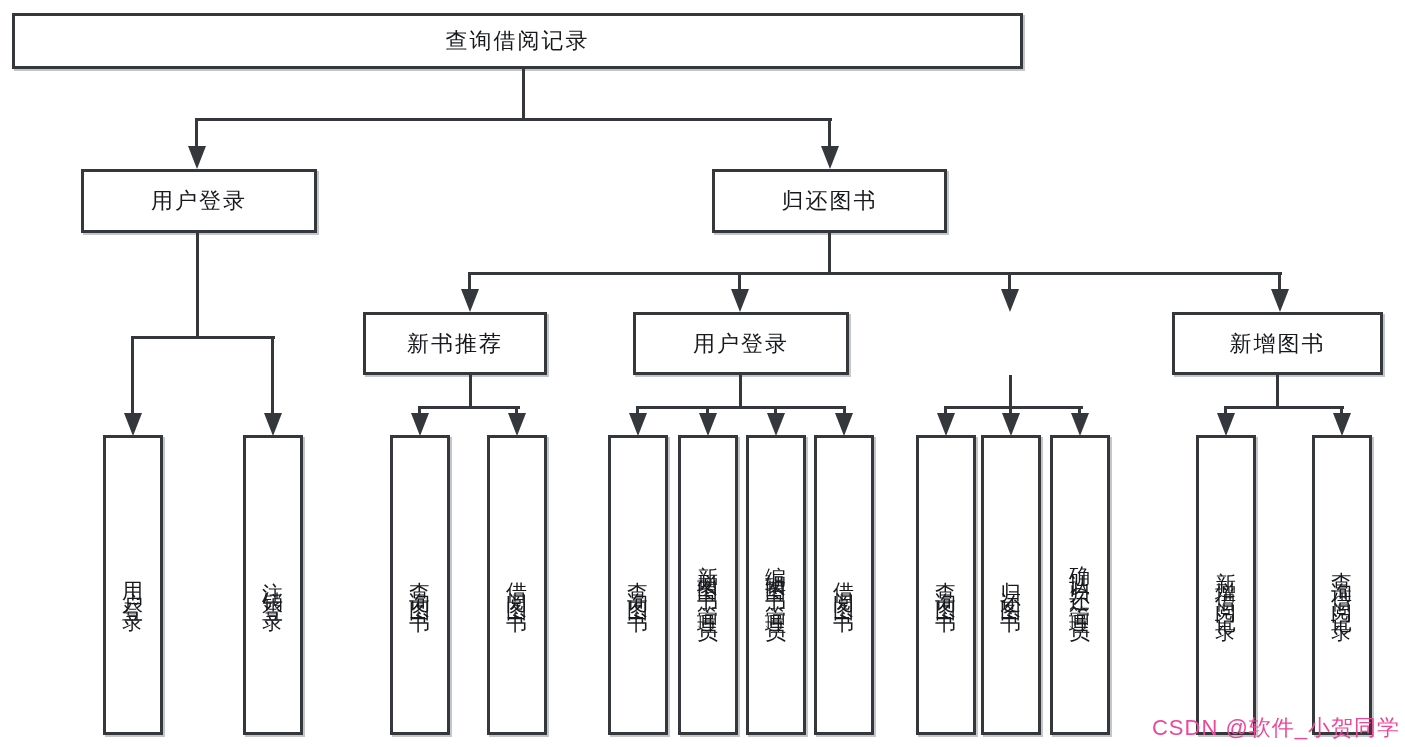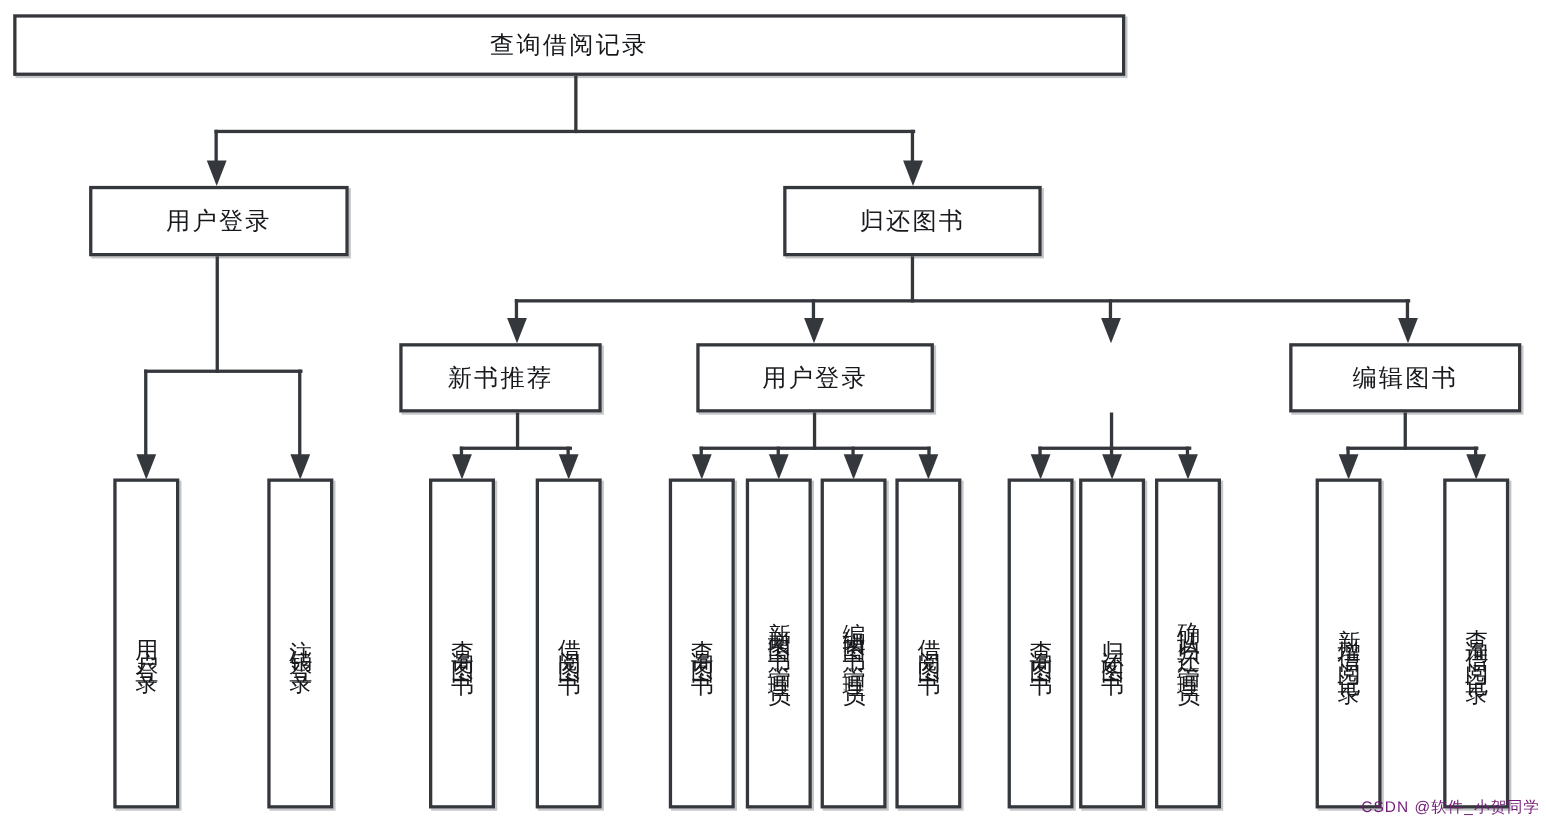--- a/index.html
+++ b/index.html
@@ -19,22 +19,22 @@
   }
   .box.v.long span{letter-spacing:8px;}
   .hline{position:absolute;height:3px;background:#34373c;}
   .vline{position:absolute;width:3px;background:#34373c;}
   .arrow{
     position:absolute;width:0;height:0;
     border-left:9px solid transparent;border-right:9px solid transparent;
     border-top:23px solid #34373c;
   }
   .watermark{
-    position:absolute;right:5px;bottom:4px;font-size:14px;
-    color:#701a75;letter-spacing:1px;white-space:nowrap;z-index:5;
+    position:absolute;right:5px;bottom:4px;font-size:22px;
+    color:#ec4899;letter-spacing:1px;white-space:nowrap;z-index:5;
   }
 </style>
 </head>
 <body>
 
 <div class="canvas">
 
   <div class="box h" style="left:12px;top:13px;width:1011px;height:56px">
     <span>查询借阅记录</span>
   </div>
@@ -71,21 +71,21 @@
   <div class="vline" style="left:1278px;top:272px;height:22px"></div>
   <div class="arrow" style="left:1271px;top:289px"></div>
 
   <div class="box h" style="left:363px;top:312px;width:184px;height:63px">
     <span>新书推荐</span>
   </div>
   <div class="box h" style="left:633px;top:312px;width:216px;height:63px">
     <span>用户登录</span>
   </div>
   <div class="box h" style="left:1172px;top:312px;width:211px;height:63px">
-    <span>编辑图书</span>
+    <span>新增图书</span>
   </div>
 
   <div class="vline" style="left:469px;top:375px;height:34px"></div>
   <div class="hline" style="left:418px;top:406px;width:102px"></div>
   <div class="vline" style="left:418px;top:406px;height:12px"></div>
   <div class="arrow" style="left:411px;top:413px"></div>
   <div class="vline" style="left:515px;top:406px;height:12px"></div>
   <div class="arrow" style="left:508px;top:413px"></div>
 
   <div class="vline" style="left:739px;top:375px;height:34px"></div>

